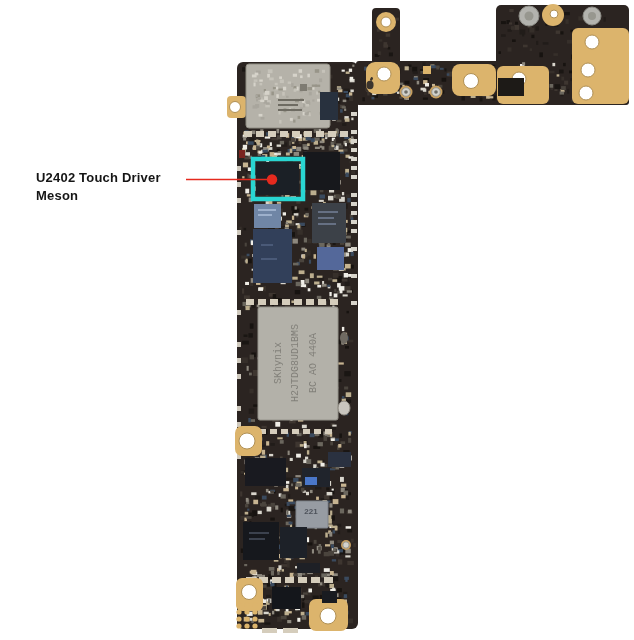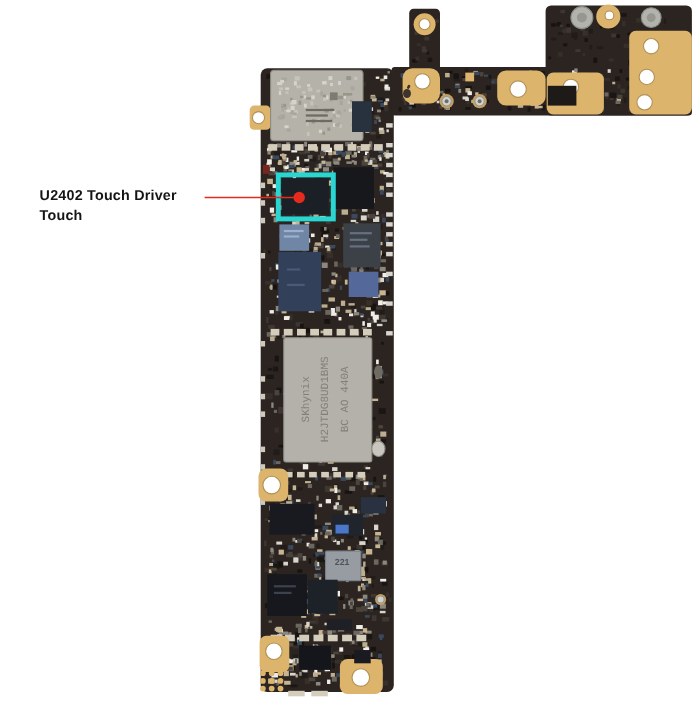--- a/index.html
+++ b/index.html
@@ -1724,16 +1724,16 @@
 
   <g>
     <rect x="253" y="159" width="50" height="40" fill="none" stroke="#29d6d2" stroke-width="4.5"></rect>
     <line x1="186" y1="179.5" x2="272" y2="179.5" stroke="#e52a1e" stroke-width="1.4"></line>
     <circle cx="272" cy="179.5" r="5.2" fill="#e52a1e"></circle>
   </g>
 </svg>
 
 <div class="annotation">
   <span>U2402 Touch Driver</span>
-  <span>Touch</span>
+  <span>Meson</span>
 </div>
 
 </div>
 
 </body></html>

